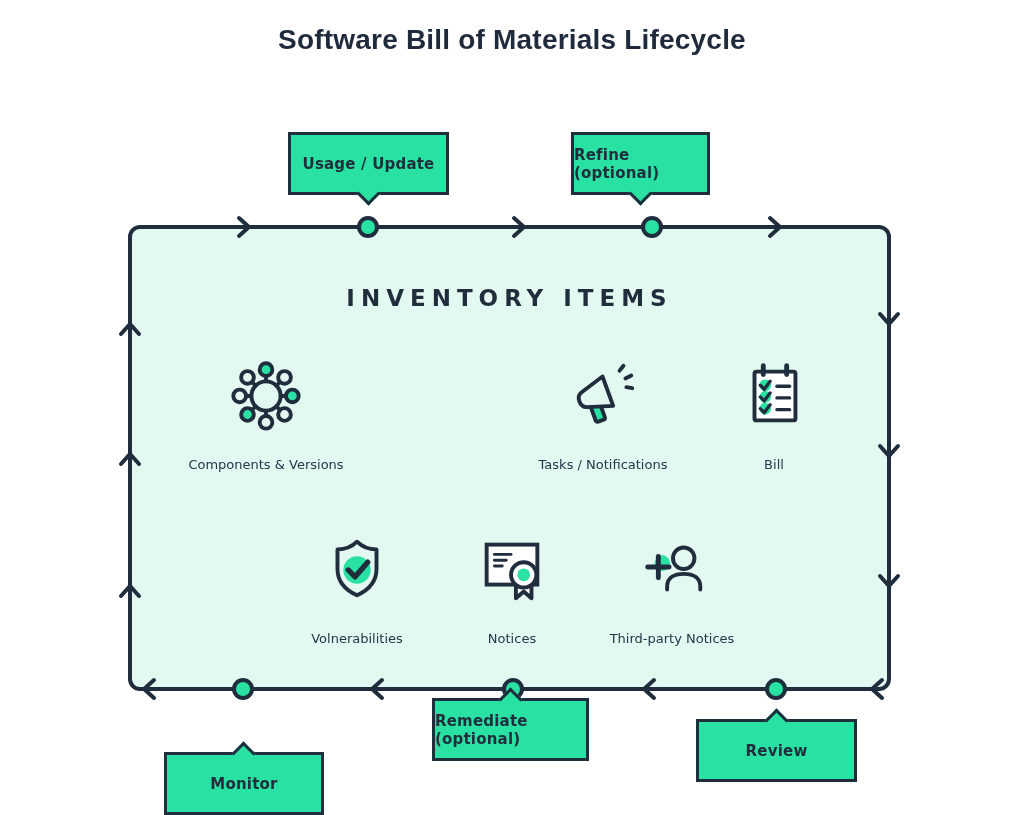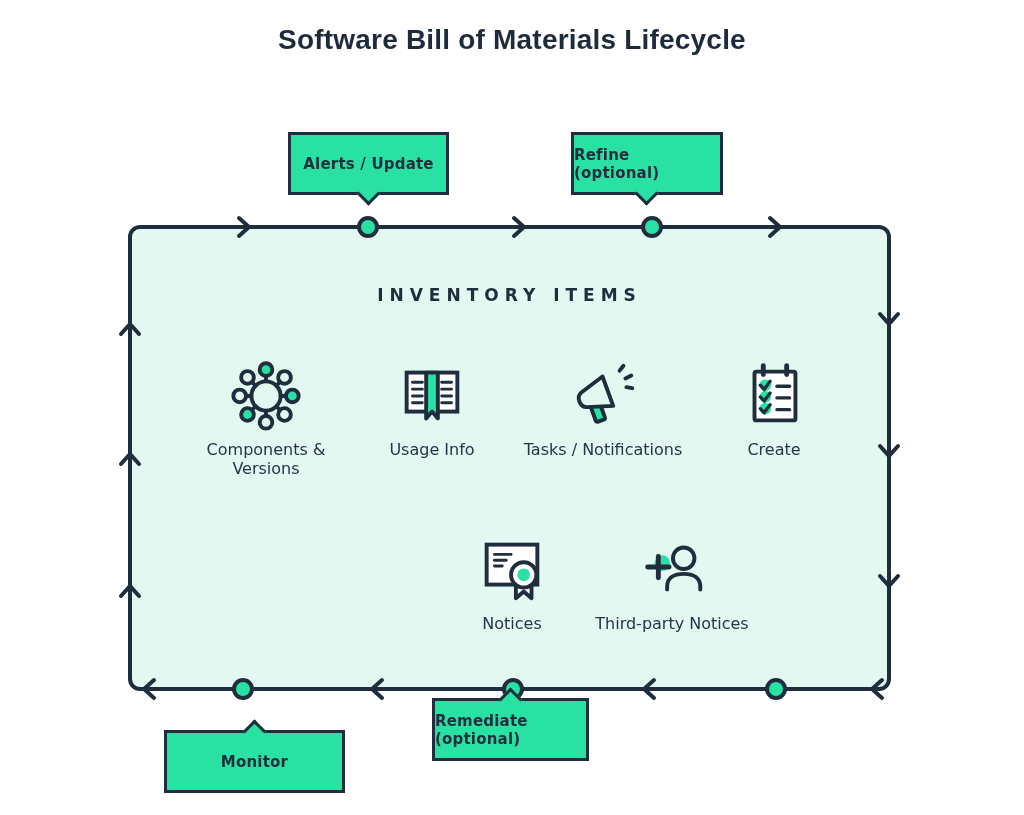--- a/index.html
+++ b/index.html
@@ -19,24 +19,24 @@
   
   .stage{position:absolute;height:63px;background:var(--green);
          border:3px solid var(--navy);display:flex;align-items:center;justify-content:center;
          font-size:15px;font-weight:bold;color:var(--navy);letter-spacing:.2px;}
   .tail{position:absolute;width:17px;height:17px;background:var(--green);
         left:calc(50% - 9px);transform:rotate(45deg);}
   .tail.down{bottom:-10px;border-right:3px solid var(--navy);border-bottom:3px solid var(--navy);}
   .tail.up{top:-10px;border-left:3px solid var(--navy);border-top:3px solid var(--navy);}
   
   .inv-title{position:absolute;left:130px;top:285px;width:759px;text-align:center;
-             font-size:17px;font-weight:bold;color:var(--navy);letter-spacing:6px;}
+             font-size:23px;font-weight:bold;color:var(--navy);letter-spacing:6px;}
   .item{position:absolute;width:180px;text-align:center;}
   .item svg{display:block;margin:0 auto;}
-  .item-label{margin-top:6px;font-size:16px;color:var(--label);}
+  .item-label{margin-top:23px;font-size:13px;color:var(--label);}
   .ic{stroke:var(--navy);stroke-width:4;fill:none;stroke-linecap:round;stroke-linejoin:round;}
   .ic-thin{stroke:var(--navy);stroke-width:3;fill:none;stroke-linecap:round;}
   .ic-green{fill:var(--green);}
 </style>
 </head>
 <body>
 
 <div class="page">
 
   <h1 class="title">Software Bill of Materials Lifecycle</h1>
@@ -66,33 +66,37 @@
     <g fill="#28e1a2" stroke="#1f2d3d" stroke-width="4">
       <circle cx="368" cy="227" r="9"></circle>
       <circle cx="652" cy="227" r="9"></circle>
       <circle cx="243" cy="689" r="9"></circle>
       <circle cx="513" cy="689" r="9"></circle>
       <circle cx="776" cy="689" r="9"></circle>
     </g>
   </svg>
 
   <div class="stage" style="left:288px;top:132px;width:161px">
-    <span>Alerts / Update</span>
+    <span>Usage / Update</span>
     <div class="tail down"></div>
   </div>
-  <div class="stage" style="left:571px;top:132px;width:152px">
+  <div class="stage" style="left:571px;top:132px;width:139px">
     <span>Refine (optional)</span>
     <div class="tail down"></div>
   </div>
-  <div class="stage" style="left:164px;top:730px;width:181px">
+  <div class="stage" style="left:164px;top:752px;width:160px">
     <span>Monitor</span>
     <div class="tail up"></div>
   </div>
   <div class="stage" style="left:432px;top:698px;width:157px">
     <span>Remediate (optional)</span>
+    <div class="tail up"></div>
+  </div>
+  <div class="stage" style="left:696px;top:719px;width:161px">
+    <span>Review</span>
     <div class="tail up"></div>
   </div>
 
   <div class="inv-title">INVENTORY ITEMS</div>
 
   <div class="item" style="left:176px;top:356px">
     <svg width="78" height="78" viewBox="0 0 80 80">
       <g class="ic">
         <line x1="40" y1="26" x2="40" y2="20"></line>
           <line x1="40" y1="56" x2="40" y2="62"></line>
@@ -111,37 +115,20 @@
         <circle cx="59" cy="60" r="6.5" fill="#e3f8f1"></circle>
         <circle cx="40" cy="68" r="6.5" fill="#e3f8f1"></circle>
         <circle cx="21" cy="60" r="6.5" fill="#28e1a2"></circle>
         <circle cx="13" cy="41" r="6.5" fill="#e3f8f1"></circle>
         <circle cx="21" cy="22" r="6.5" fill="#e3f8f1"></circle>
       </g>
     </svg>
     <div class="item-label">Components &amp; Versions</div>
   </div>
 
-  <div class="item" style="left:342px;top:356px">
-    <svg width="78" height="78" viewBox="0 0 80 80">
-      <rect x="14" y="17" width="52" height="40" fill="#ffffff" stroke="#1f2d3d" stroke-width="4"></rect>
-      <g class="ic-thin">
-        <line x1="20" y1="27" x2="30" y2="27"></line>
-          <line x1="20" y1="34" x2="30" y2="34"></line>
-        <line x1="20" y1="41" x2="30" y2="41"></line>
-          <line x1="20" y1="48" x2="30" y2="48"></line>
-        <line x1="50" y1="27" x2="60" y2="27"></line>
-          <line x1="50" y1="34" x2="60" y2="34"></line>
-        <line x1="50" y1="41" x2="60" y2="41"></line>
-          <line x1="50" y1="48" x2="60" y2="48"></line>
-      </g>
-      <path d="M34 17 H46 V64 L40 57 L34 64 Z" fill="#28e1a2" stroke="#1f2d3d" stroke-width="4" stroke-linejoin="round"></path>
-    </svg>
-    <div class="item-label">Usage Info</div>
-  </div>
 
   <div class="item" style="left:513px;top:356px">
     <svg width="78" height="78" viewBox="0 0 80 80">
       <g transform="rotate(-20 40 40)">
         <rect x="24" y="44" width="10" height="20" rx="2" fill="#28e1a2" stroke="#1f2d3d" stroke-width="4"></rect>
         <path d="M20 30 C17 31 15 34 15 38 C15 42 17 45 20 46 L46 54 L46 22 Z" fill="#e3f8f1" stroke="#1f2d3d" stroke-width="4" stroke-linejoin="round"></path>
       </g>
       <g class="ic">
         <path d="M57 15 L61 10"></path>
           <path d="M63 23 L69 20"></path>
@@ -165,23 +152,31 @@
       </g>
       <g class="ic-thin" style="stroke-width:3.4">
         <path d="M26 30 L30 34 L36 26"></path>
           <path d="M26 42 L30 46 L36 38"></path>
           <path d="M26 54 L30 58 L36 50"></path>
         <line x1="43" y1="31" x2="56" y2="31"></line>
           <line x1="43" y1="43" x2="56" y2="43"></line>
           <line x1="43" y1="55" x2="56" y2="55"></line>
       </g>
     </svg>
-    <div class="item-label">Create</div>
-  </div>
-
+    <div class="item-label">Bill</div>
+  </div>
+
+  <div class="item" style="left:267px;top:530px">
+    <svg width="78" height="78" viewBox="0 0 80 80">
+      <circle cx="40" cy="41" r="14" class="ic-green"></circle>
+      <path d="M40 12 C45 17 53 20 60 20 L60 40 C60 54 51 62 40 67 C29 62 20 54 20 40 L20 20 C27 20 35 17 40 12 Z" class="ic"></path>
+      <path d="M31 41 L38 48 L51 33" stroke="#1f2d3d" stroke-width="5.5" fill="none" stroke-linecap="round" stroke-linejoin="round"></path>
+    </svg>
+    <div class="item-label">Volnerabilities</div>
+  </div>
 
   <div class="item" style="left:422px;top:530px">
     <svg width="78" height="78" viewBox="0 0 80 80">
       <rect x="14" y="15" width="52" height="41" fill="#ffffff" stroke="#1f2d3d" stroke-width="4"></rect>
       <g class="ic-thin">
         <line x1="22" y1="25" x2="39" y2="25"></line>
           <line x1="22" y1="31" x2="34" y2="31"></line>
           <line x1="22" y1="37" x2="30" y2="37"></line>
       </g>
       <path d="M44 54 L44 70 L52 63 L60 70 L60 54 Z" fill="#ffffff" stroke="#1f2d3d" stroke-width="4" stroke-linejoin="round"></path>

